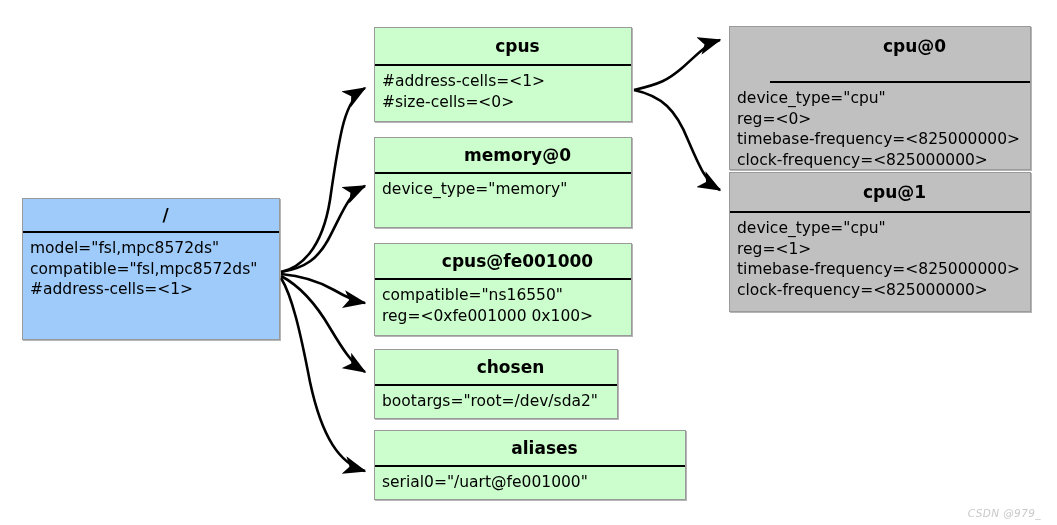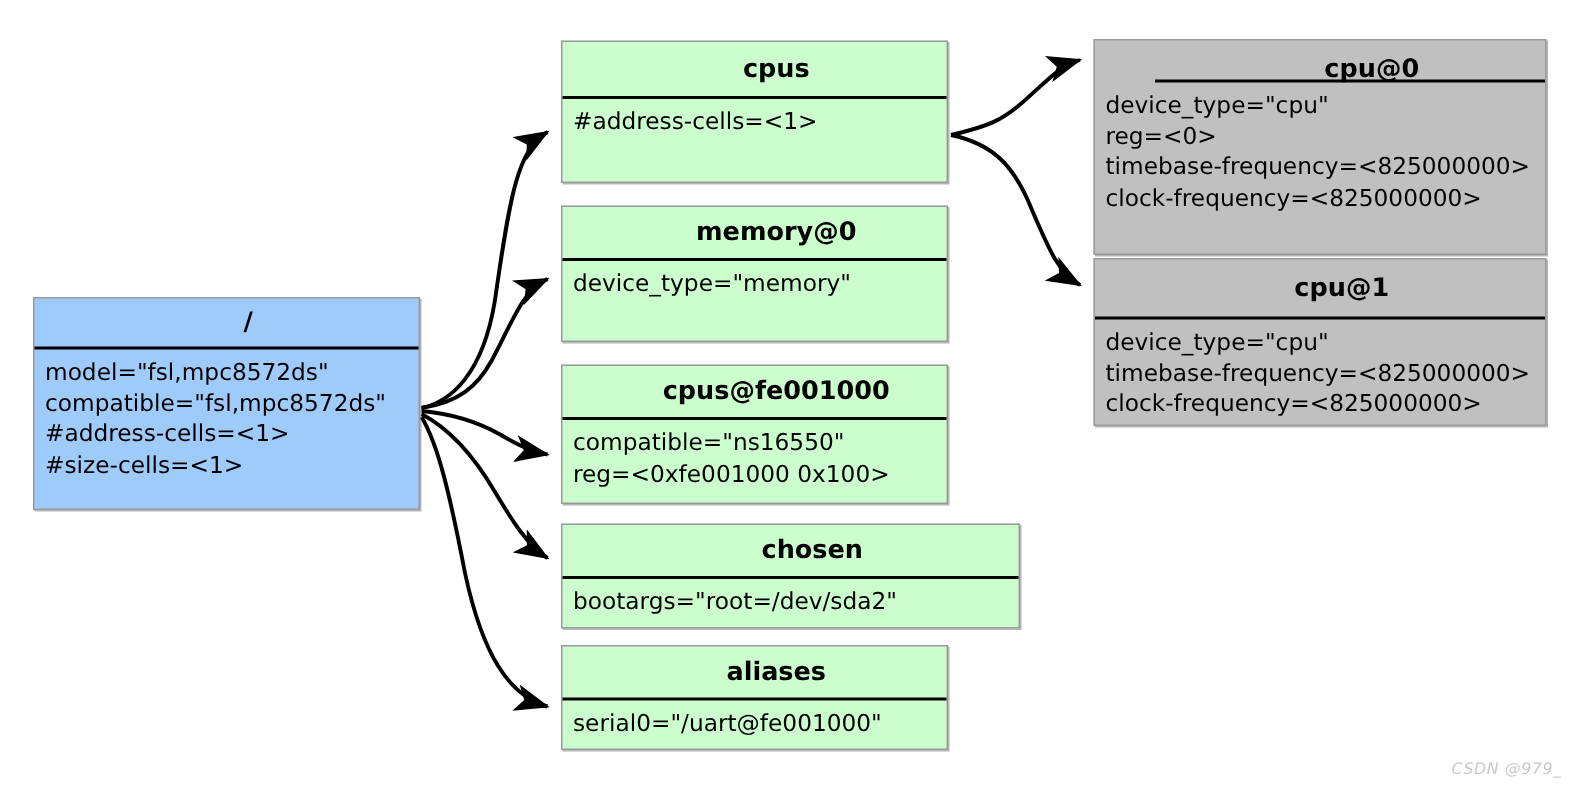--- a/index.html
+++ b/index.html
@@ -64,31 +64,31 @@
   
   #node-cpus   { left: 374px; top: 27px;  width: 258px; height: 95px; }
   #node-cpus .title { height: 38px; line-height: 36px; }
 
   #node-memory { left: 374px; top: 137px; width: 258px; height: 91px; }
   #node-memory .title { height: 36px; line-height: 34px; }
 
   #node-uart   { left: 374px; top: 243px; width: 258px; height: 93px; }
   #node-uart .title { height: 36px; line-height: 34px; }
 
-  #node-chosen { left: 374px; top: 349px; width: 306px; height: 70px; }
+  #node-chosen { left: 374px; top: 349px; width: 244px; height: 70px; }
   #node-chosen .title { height: 36px; line-height: 34px; }
 
-  #node-aliases{ left: 374px; top: 430px; width: 258px; height: 70px; }
+  #node-aliases{ left: 374px; top: 430px; width: 312px; height: 70px; }
   #node-aliases .title { height: 36px; line-height: 34px; }
 
   
   #node-cpu0 { left: 729px; top: 26px;  width: 302px; height: 144px; }
-  #node-cpu0 .title { height: 28px; line-height: 38px; margin-left: 40px; }
+  #node-cpu0 .title { height: 56px; line-height: 38px; margin-left: 40px; }
 
-  #node-cpu1 { left: 729px; top: 172px; width: 302px; height: 112px; }
+  #node-cpu1 { left: 729px; top: 172px; width: 302px; height: 140px; }
   #node-cpu1 .title { height: 40px; line-height: 38px; }
 
   .watermark {
     position: absolute;
     right: 16px;
     bottom: 6px;
     font-size: 10.5px;
     color: #c9c9c9;
     letter-spacing: 0.4px;
     font-family: "DejaVu Sans", "Liberation Sans", sans-serif;
@@ -121,28 +121,28 @@
 
     <path d="M634,90 C662,96 676,110 688,140 C700,168 706,182 720,190" fill="none" stroke="#000000" stroke-width="2.6" marker-end="url(#arrowhead)"></path>
   </svg>
 
   <div class="node n-blue" id="node-root">
     <div class="title">/</div>
     <div class="body">
       <div class="row">model="fsl,mpc8572ds"</div>
       <div class="row">compatible="fsl,mpc8572ds"</div>
       <div class="row">#address-cells=&lt;1&gt;</div>
-      <div class="row">#size-cells=&lt;1&gt;</div>
     </div>
   </div>
 
   <div class="node n-green" id="node-cpus">
     <div class="title">cpus</div>
     <div class="body">
       <div class="row">#address-cells=&lt;1&gt;</div>
+      <div class="row">#size-cells=&lt;0&gt;</div>
     </div>
   </div>
 
   <div class="node n-green" id="node-memory">
     <div class="title">memory@0</div>
     <div class="body">
       <div class="row">device_type="memory"</div>
     </div>
   </div>
 
@@ -175,20 +175,21 @@
       <div class="row">reg=&lt;0&gt;</div>
       <div class="row">timebase-frequency=&lt;825000000&gt;</div>
       <div class="row">clock-frequency=&lt;825000000&gt;</div>
     </div>
   </div>
 
   <div class="node n-gray" id="node-cpu1">
     <div class="title">cpu@1</div>
     <div class="body">
       <div class="row">device_type="cpu"</div>
+      <div class="row">reg=&lt;1&gt;</div>
       <div class="row">timebase-frequency=&lt;825000000&gt;</div>
       <div class="row">clock-frequency=&lt;825000000&gt;</div>
     </div>
   </div>
 
   <div class="watermark">CSDN @979_</div>
 
 </div>
 
 </body></html>

